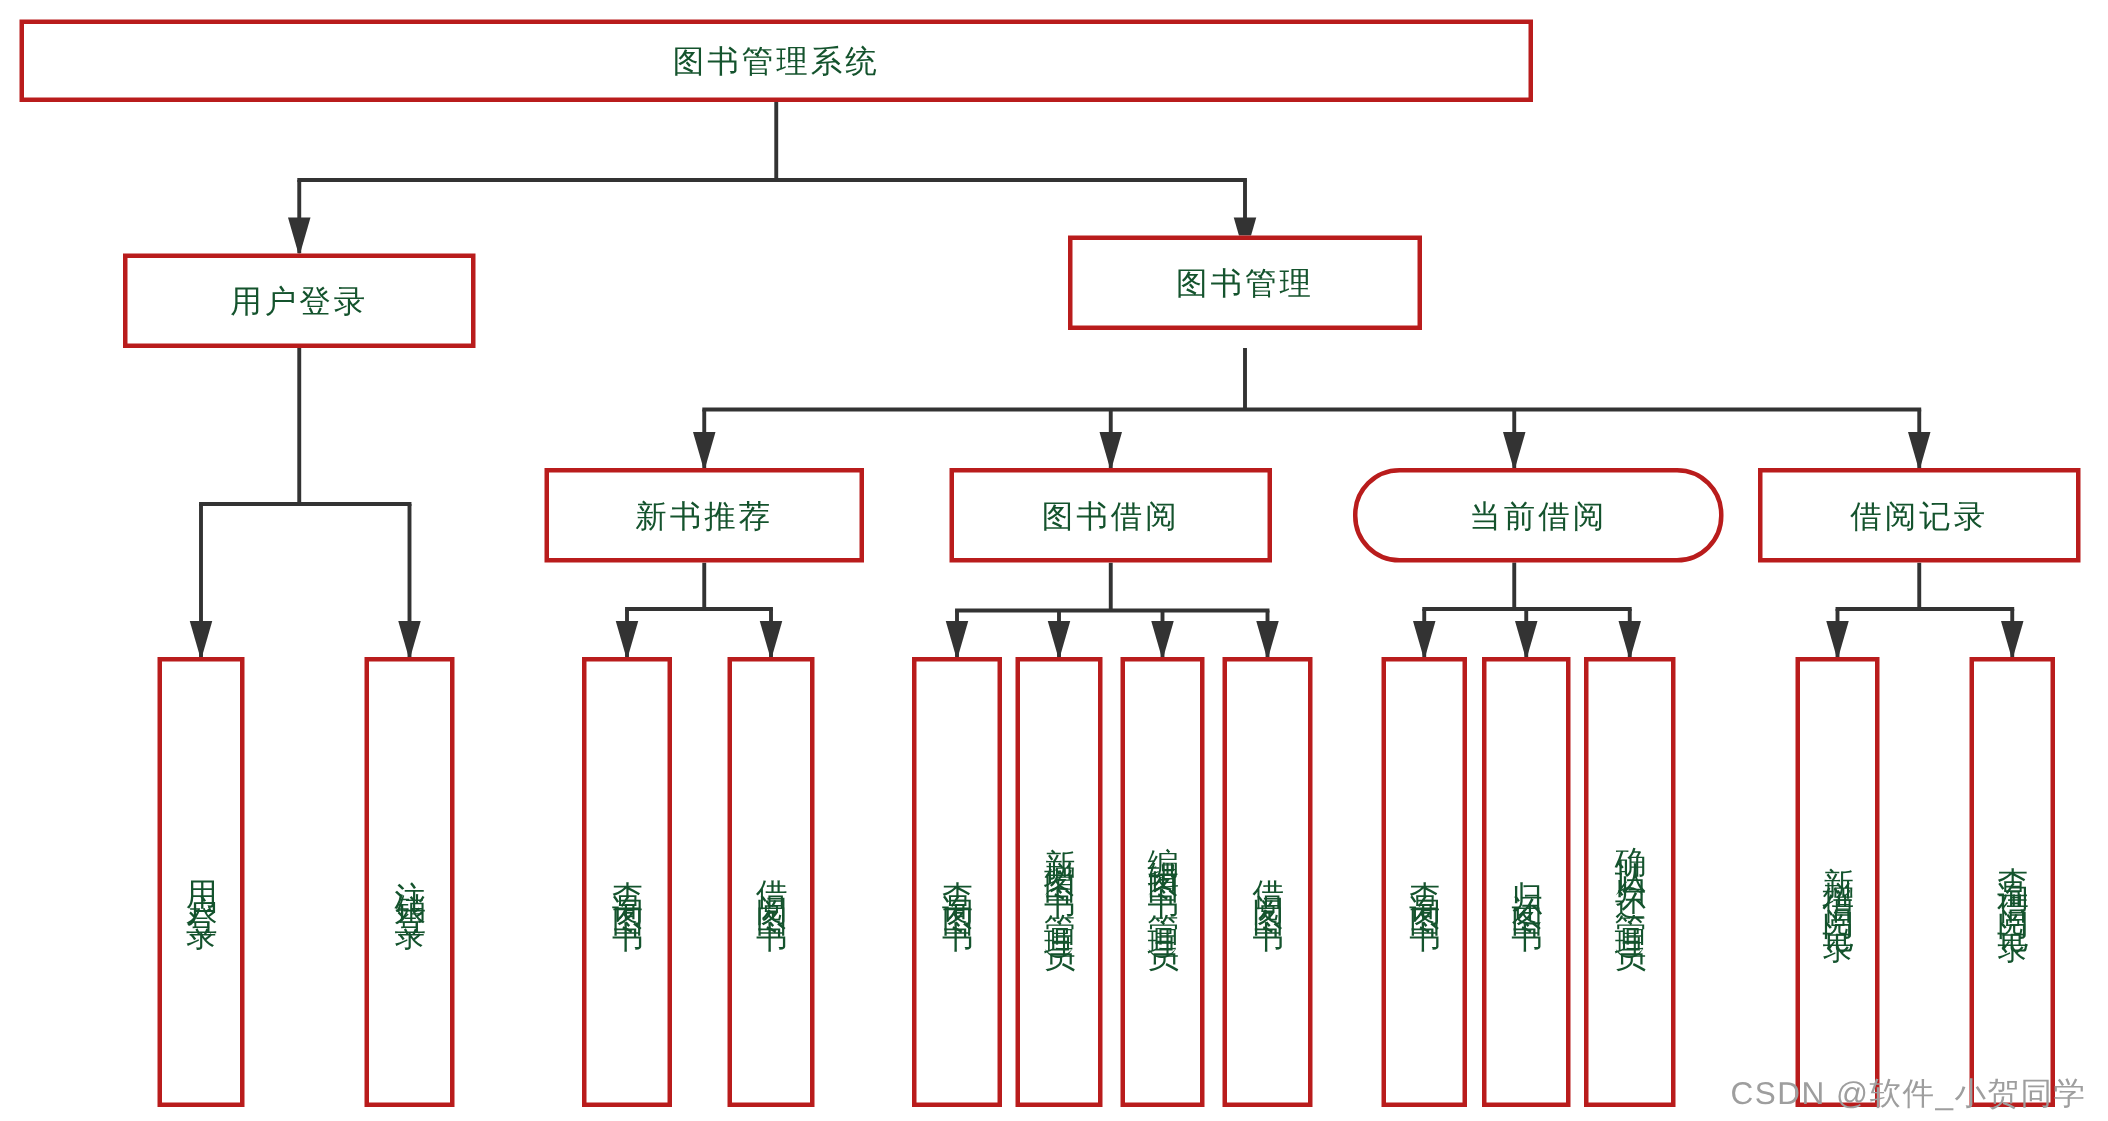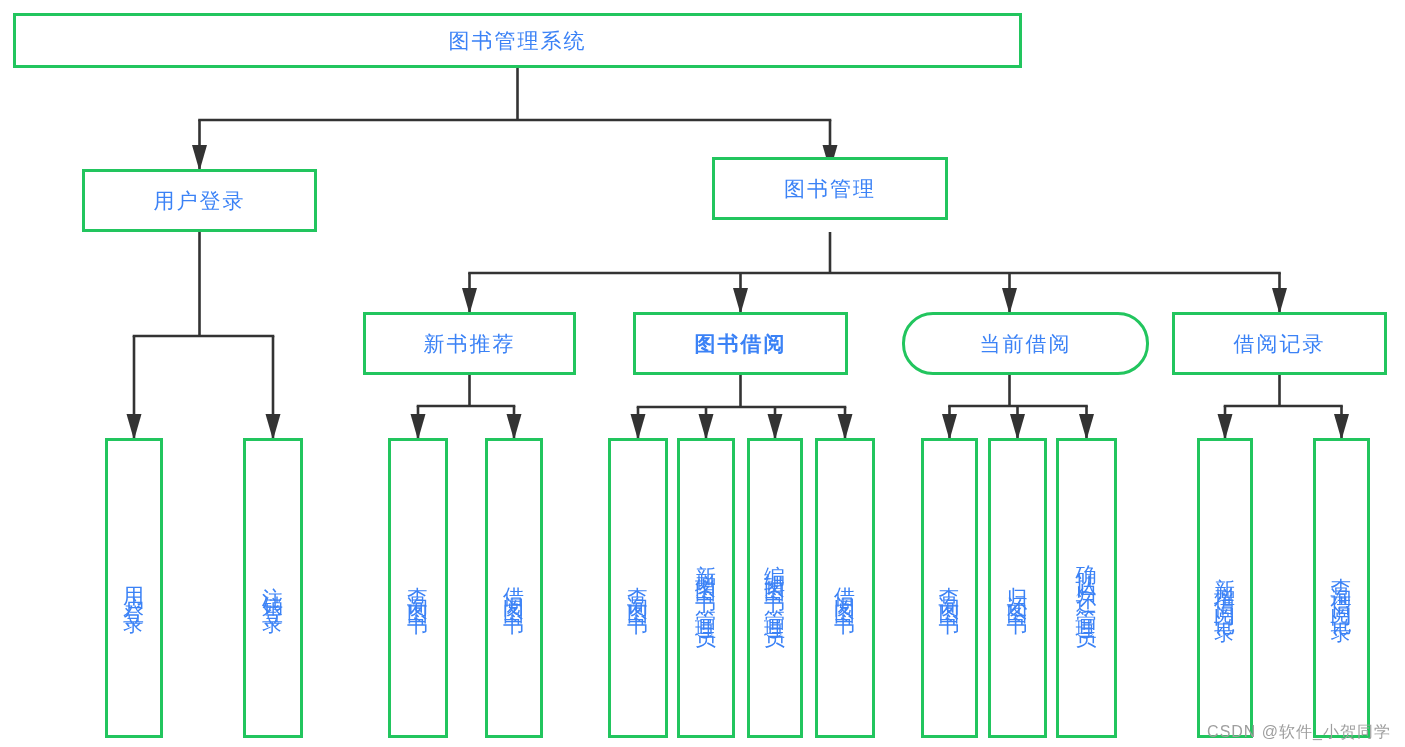--- a/index.html
+++ b/index.html
@@ -7,44 +7,44 @@
     position:relative;
     width:1405px;height:747px;
     background:#ffffff;
     font-family:"Liberation Sans", sans-serif;
     overflow:hidden;
   }
   .connectors{position:absolute;left:0;top:0;}
   .node{
     position:absolute;
     background:#ffffff;
-    border:3px solid #22c55e;
+    border:3px solid #b91c1c;
     box-sizing:border-box;
     display:flex;
     align-items:center;
     justify-content:center;
-    color:#3b82f6;
+    color:#14532d;
     font-size:21px;
   }
   .node .lbl{
     letter-spacing:2px;
     white-space:nowrap;
   }
   .node.v .lbl{
     writing-mode:vertical-rl;
     text-orientation:mixed;
     letter-spacing:9px;
     line-height:1;
     white-space:normal;
   }
   .watermark{
     position:absolute;
     right:14px;
     bottom:4px;
-    font-size:16px;
+    font-size:21px;
     color:#9e9e9e;
     letter-spacing:1px;
     white-space:nowrap;
   }
 </style>
 </head>
 <body>
 
 <div class="stage">
   <svg class="connectors" id="connectors" width="1405" height="747">
@@ -107,21 +107,21 @@
       </div>
       <div class="node" style="left: 82px; top: 169px; width: 235px; height: 63px;">
         <span class="lbl">用户登录</span>
       </div>
       <div class="node" style="left: 712px; top: 157px; width: 236px; height: 63px;">
         <span class="lbl">图书管理</span>
       </div>
       <div class="node" style="left: 363px; top: 312px; width: 213px; height: 63px;">
         <span class="lbl">新书推荐</span>
       </div>
-      <div class="node" style="left: 633px; top: 312px; width: 215px; height: 63px; font-weight: bold;">
+      <div class="node" style="left: 633px; top: 312px; width: 215px; height: 63px;">
         <span class="lbl">图书借阅</span>
       </div>
       <div class="node" style="left: 902px; top: 312px; width: 247px; height: 63px; border-radius: 31px;">
         <span class="lbl">当前借阅</span>
       </div>
       <div class="node" style="left: 1172px; top: 312px; width: 215px; height: 63px; font-family: Liberation Mono, monospace;">
         <span class="lbl">借阅记录</span>
       </div>
       <div class="node v" style="left: 105px; top: 438px; width: 58px; height: 300px;">
         <span class="lbl">用户登录</span>

